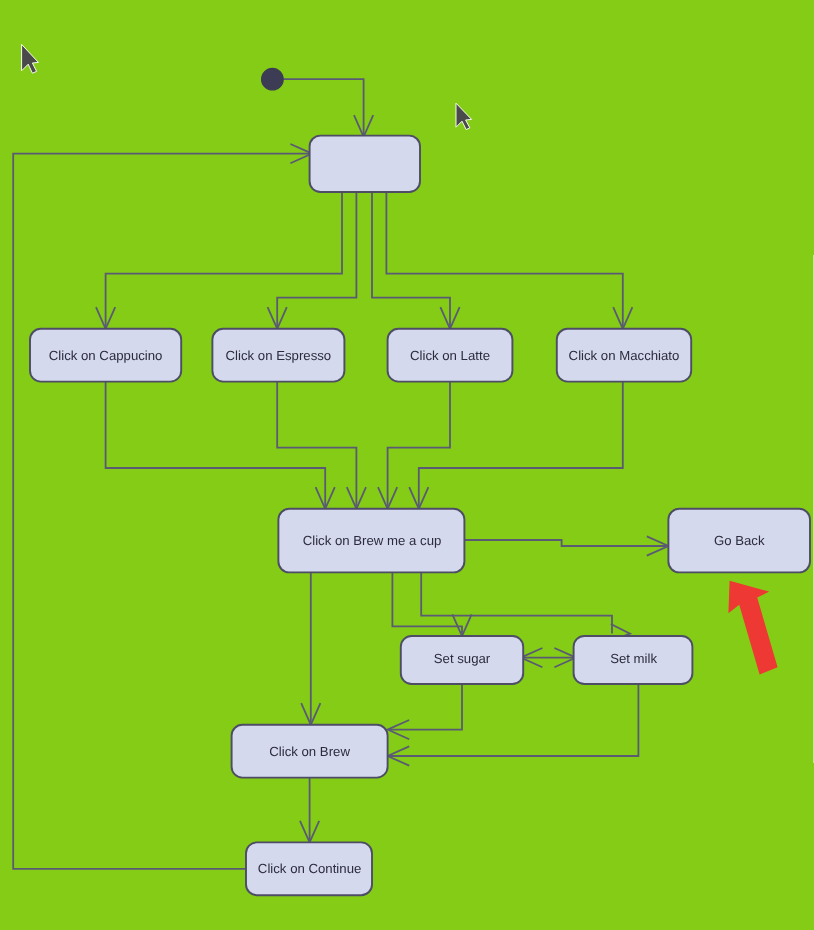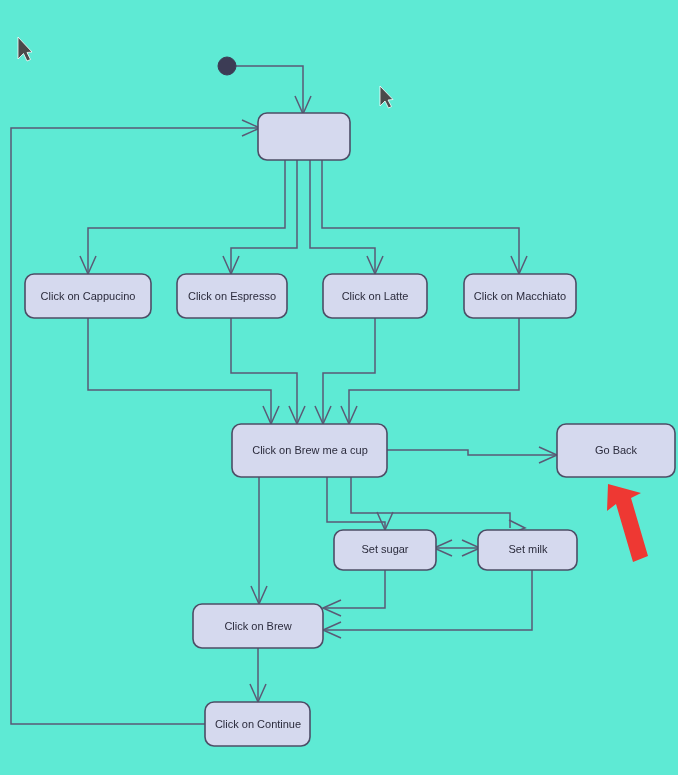--- a/index.html
+++ b/index.html
@@ -8,21 +8,21 @@
     padding: 0;
     background: #ffffff;
   }
   body {
     font-family: "Liberation Sans", sans-serif;
   }
   #canvas {
     position: relative;
     width: 678px;
     height: 775px;
-    background: #5eead4;
+    background: #84cc16;
     overflow: hidden;
   }
   #diagram-svg {
     position: absolute;
     top: 0;
     left: 0;
     width: 678px;
     height: 775px;
   }
   .node-box {

